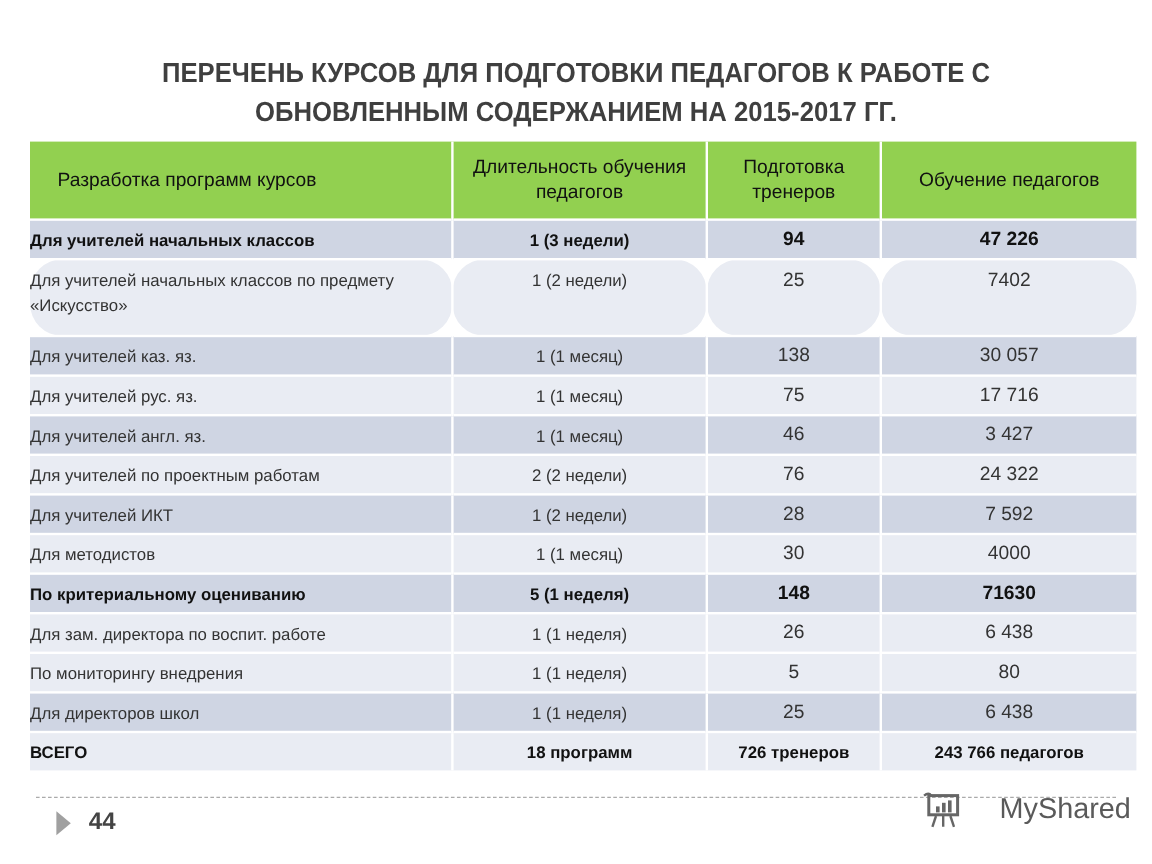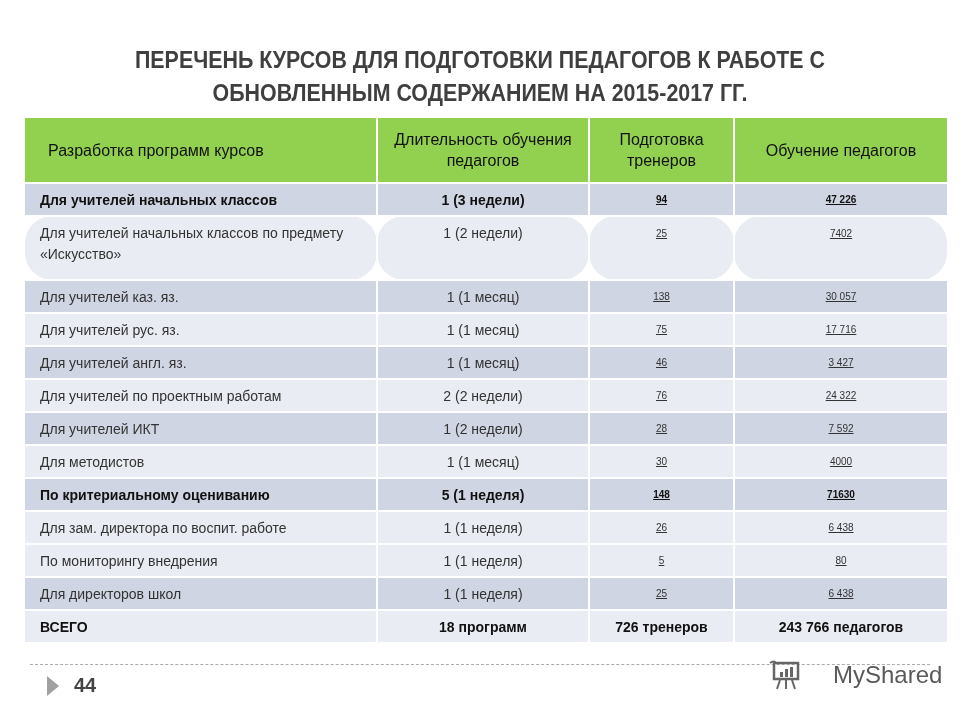--- a/index.html
+++ b/index.html
@@ -10,27 +10,27 @@
            font-size:23px; line-height:33px; letter-spacing:0px; transform:scaleX(0.93); transform-origin:center; }
   .title div { white-space:nowrap; }
   table { position:absolute; left:25px; top:118px; width:922px; border-collapse:collapse; table-layout:fixed; }
   col.c1 { width:352px; } col.c2 { width:212px; } col.c3 { width:145px; } col.c4 { width:213px; }
   th { background:#92d050; color:#111; font-weight:normal; font-size:16px; line-height:21px;
        height:64px; padding:0 8px; border-right:2px solid #ffffff; text-align:center; vertical-align:middle; }
   th:first-child { text-align:left; padding-left:23px; }
   th:last-child { border-right:none; }
   td { font-size:14px; color:#333; height:31px; padding:0 8px; text-align:center;
        border-right:2px solid #ffffff; border-top:2px solid #ffffff; vertical-align:middle; }
-  td:first-child { text-align:left; padding-left:15px; }
+  td:first-child { text-align:left; padding-left:0; }
   td:last-child { border-right:none;margin-top:20px; }
   tr.odd td { background:#cfd5e3; }
   tr.even td { background:#e9ecf3; }
   tr.bold td { font-weight:bold; color:#111; }
   tr.tall td { height:56px; vertical-align:top; padding-top:6px; line-height:21px;border-radius:27px; }
-  td.num { font-size:10px;text-decoration:underline; }
+  td.num { font-size:16px; }
   .dashed { position:absolute; left:30px; top:664px; width:900px; border-top:1px dashed #aaa; }
   .arrow { position:absolute; left:47px; top:676px; width:0; height:0;
            border-top:10px solid transparent; border-bottom:10px solid transparent; border-left:12px solid #a0a0a0; }
   .pagenum { position:absolute; left:74px; top:674px; font-size:20px; color:#444;font-weight:bold; }
   .logo { position:absolute; left:768px; top:660px; display:flex; align-items:center; color:#555; }
   .logo-text { font-size:24px; color:#5a5a5a; letter-spacing:0px;margin-left:25px; }
   .logo-icon { width:34px; height:30px; margin-right:6px; }
 </style>
 </head>
 <body>

